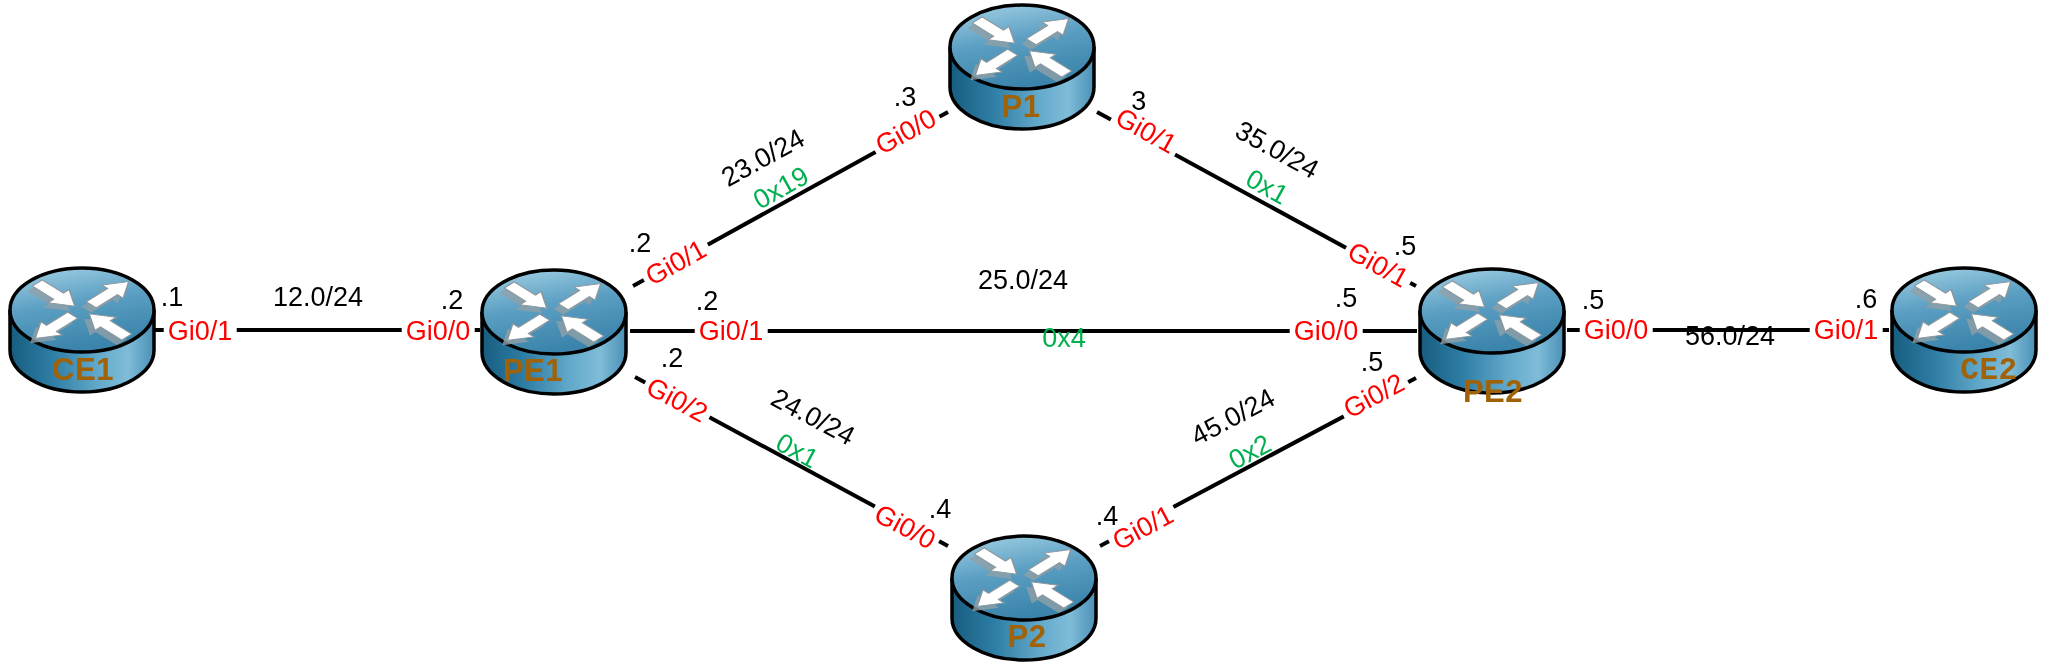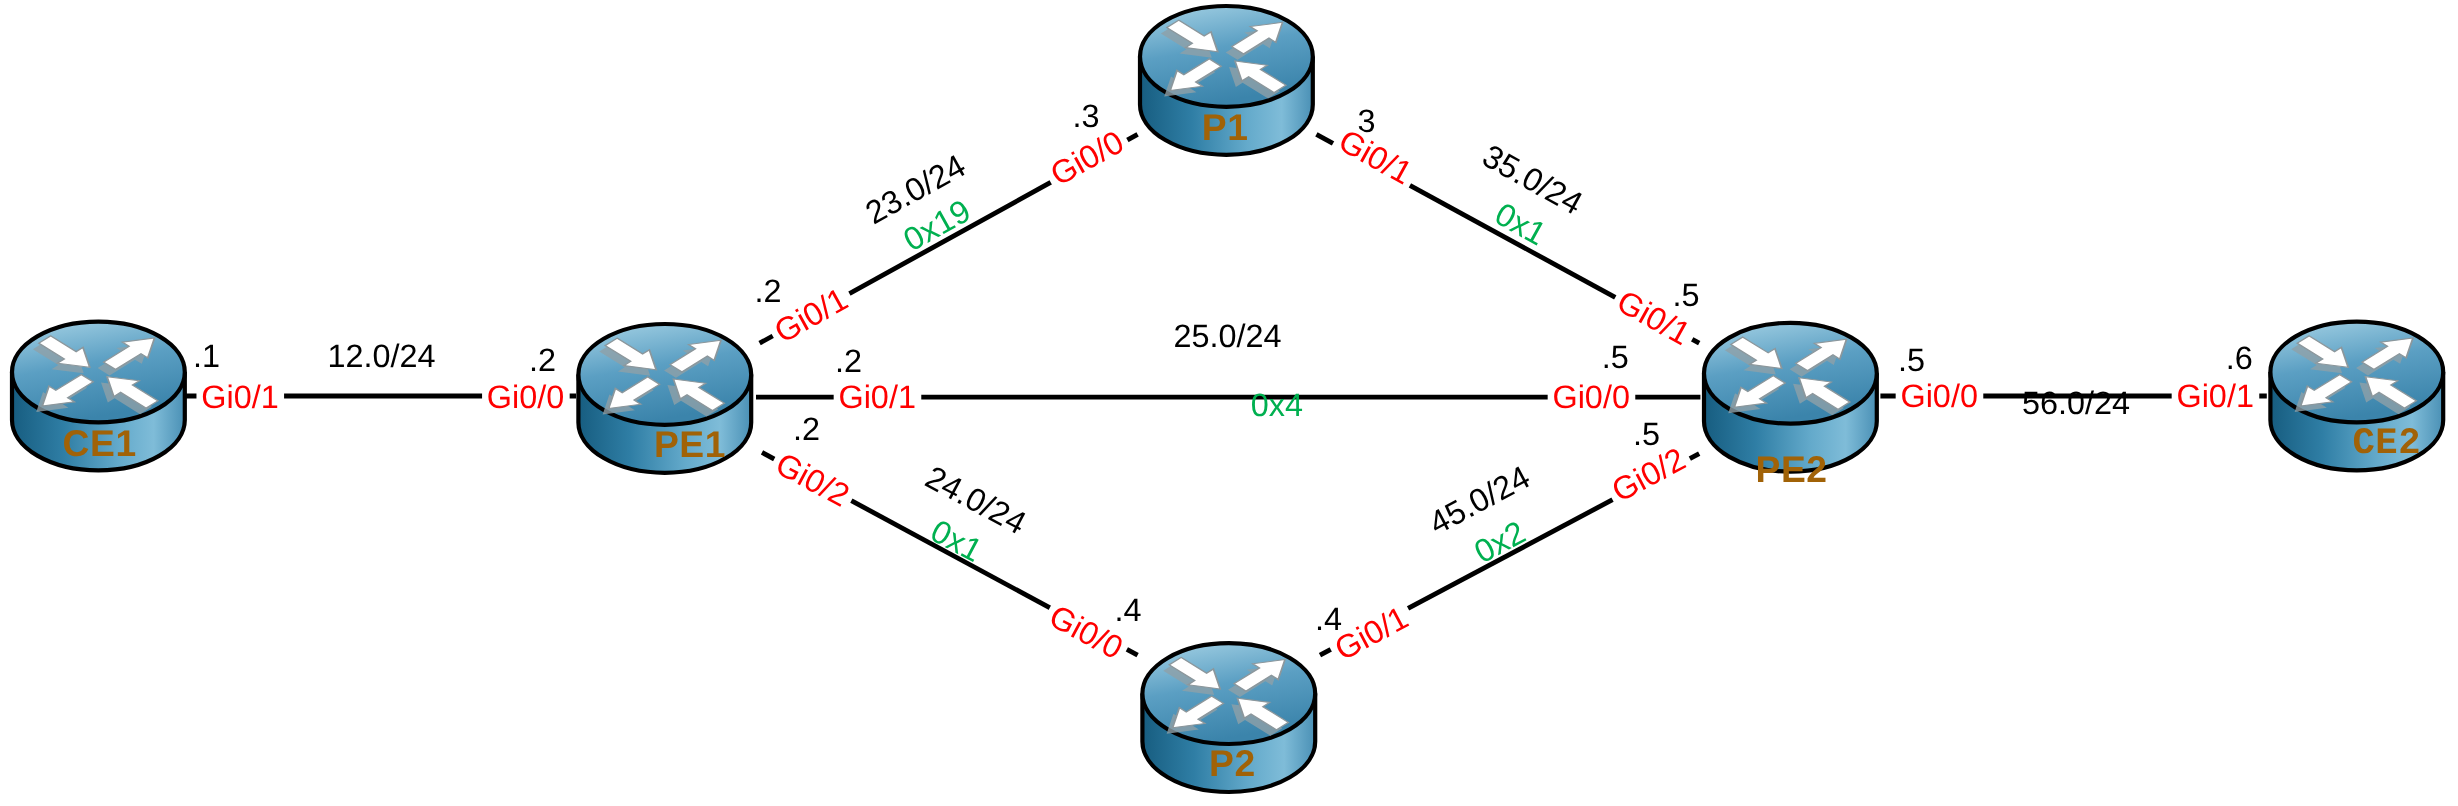--- a/index.html
+++ b/index.html
@@ -89,21 +89,21 @@
 
     <use href="#routerIcon" transform="translate(7,266)"></use>
     <use href="#routerIcon" transform="translate(479,268)"></use>
     <use href="#routerIcon" transform="translate(947,3)"></use>
     <use href="#routerIcon" transform="translate(949,534)"></use>
     <use href="#routerIcon" transform="translate(1417,267)"></use>
     <use href="#routerIcon" transform="translate(1889,266)"></use>
   </svg>
 
   <div class="lbl node-name" style="left:83px;   top:370px;">CE1</div>
-  <div class="lbl node-name" style="left:575px;  top:371px;">PE1</div>
+  <div class="lbl node-name" style="left:533px;  top:371px;">PE1</div>
   <div class="lbl node-name" style="left:1021px; top:107px;">P1</div>
   <div class="lbl node-name" style="left:1027px; top:637px;">P2</div>
   <div class="lbl node-name" style="left:1493px; top:392px;">PE2</div>
   <div class="lbl node-name" style="left:1989px; top:371px;font-family:Liberation Mono, monospace;">CE2</div>
 
   <div class="lbl ip" style="left:172px; top:297px;">.1</div>
   <div class="lbl if" style="left:200px; top:331px;">Gi0/1</div>
   <div class="lbl net" style="left:318px; top:297px;text-align:right;">12.0/24</div>
   <div class="lbl if" style="left:438px; top:331px;">Gi0/0</div>
   <div class="lbl ip" style="left:452px; top:300px;">.2</div>

